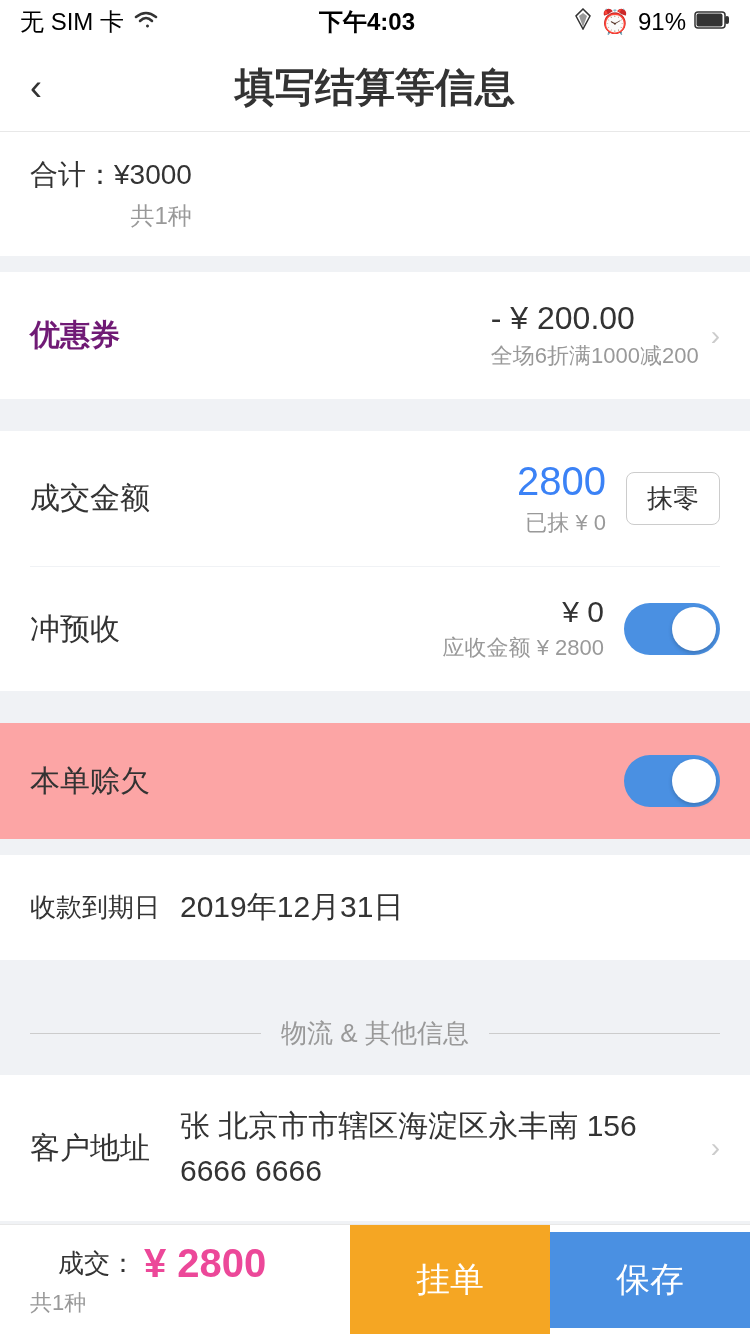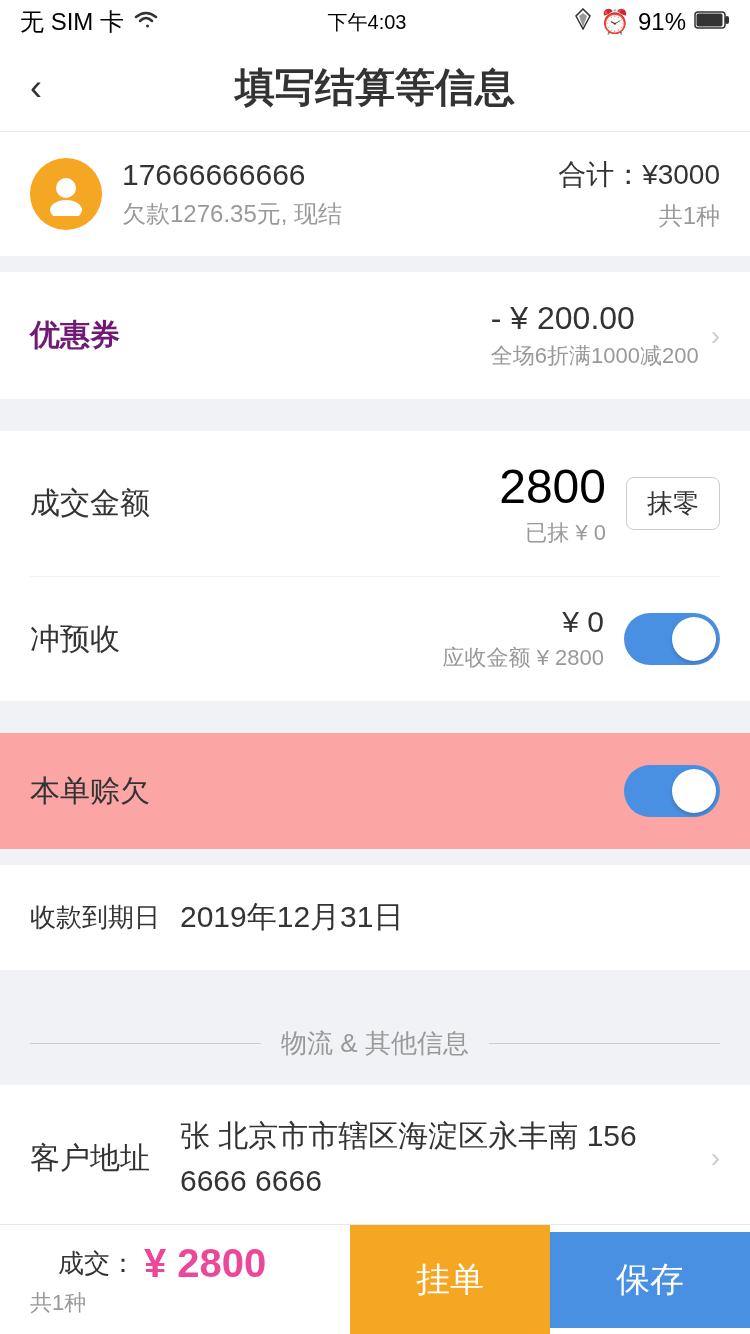--- a/index.html
+++ b/index.html
@@ -23,22 +23,22 @@
       padding: 0 20px;
       font-size: 24px;
       font-weight: 500;
     }
     .status-left {
       display: flex;
       align-items: center;
       gap: 8px;
     }
     .status-center {
-      font-size: 20px;
-      font-weight: 400;
+      font-size: 24px;
+      font-weight: 700;
     }
     .status-right {
       display: flex;
       align-items: center;
       gap: 8px;
       font-size: 24px;
     }
 
     
     .nav-bar {
@@ -175,22 +175,22 @@
     .row-label {
       font-size: 30px;
       color: #333;
     }
     .row-right {
       display: flex;
       align-items: center;
       gap: 20px;
     }
     .amount-value-blue {
-      font-size: 48px;
-      color: #000000;
+      font-size: 40px;
+      color: #3b82f6;
       font-weight: 500;
     }
     .round-button {
       border: 1px solid #ccc;
       border-radius: 8px;
       padding: 8px 20px;
       font-size: 26px;
       color: #333;
       background: #fff;
       cursor: pointer;
@@ -418,32 +418,20 @@
 </div>
 
 <div class="nav-bar">
   <div class="nav-back">‹</div>
   <div class="nav-title">填写结算等信息</div>
 </div>
 
 <div class="content">
 
   <div class="user-section">
-    <div class="user-left">
-      <div class="avatar">
-        <svg width="44" height="44" viewBox="0 0 44 44">
-          <circle cx="22" cy="16" r="10" fill="#fff"></circle>
-          <ellipse cx="22" cy="38" rx="16" ry="10" fill="#fff"></ellipse>
-        </svg>
-      </div>
-      <div>
-        <div class="user-name">17666666666</div>
-        <div class="user-debt">欠款1276.35元, 现结</div>
-      </div>
-    </div>
     <div class="user-right">
       <div class="total-amount">
         <span>合计：</span><span>¥3000</span>
       </div>
       <div class="total-count">共1种</div>
     </div>
   </div>
 
   <div class="coupon-section">
     <div class="coupon-label">优惠券</div>

